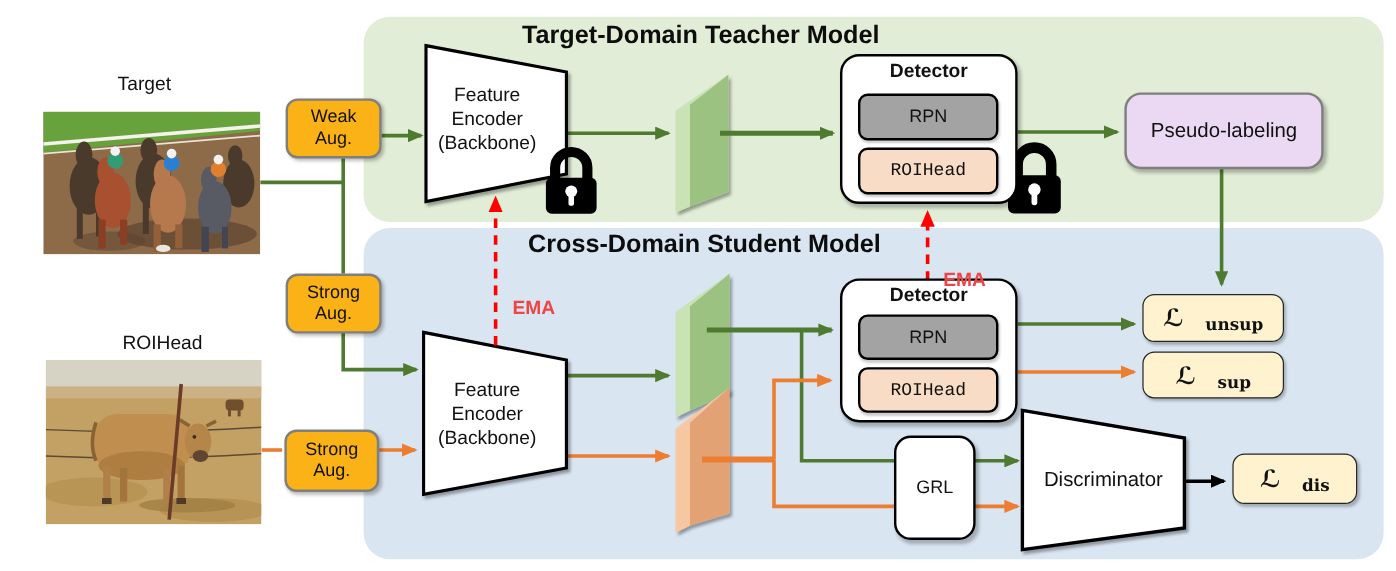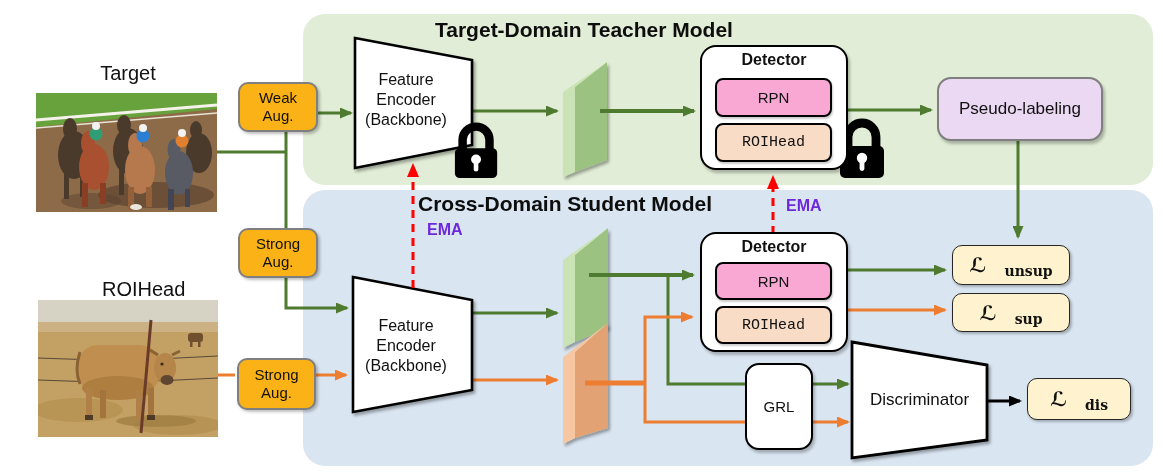--- a/index.html
+++ b/index.html
@@ -3,45 +3,45 @@
 <meta charset="utf-8">
 <style>
   html,body{margin:0;padding:0;background:#fff;}
   .canvas{position:relative;width:1163px;height:476px;background:#ffffff;overflow:hidden;
           font-family:"Liberation Sans","DejaVu Sans",sans-serif;color:#111;padding-left:24px;}
   .panel{position:absolute;border-radius:22px;}
   .panel-green{left:303px;top:14px;width:850px;height:171px;background:#E1EDD6;}
   .panel-blue{left:303px;top:190px;width:850px;height:276px;background:#D9E5F1;}
   .layer{position:absolute;left:0;top:0;z-index:1;}
   .sec-title{position:absolute;z-index:2;font-weight:bold;font-size:21px;color:#0d0d0d;white-space:nowrap;}
-  .lbl{position:absolute;z-index:2;font-size:20px;text-align:center;}
+  .lbl{position:absolute;z-index:2;font-size:16px;text-align:left;}
   .amber-box{position:absolute;z-index:2;background:#FAB216;border:2.5px solid #7F7F7F;border-radius:10px;
              box-sizing:border-box;display:flex;align-items:center;justify-content:center;text-align:center;
              font-size:15px;line-height:1.18;white-space:pre-line;box-shadow:2px 2px 3px rgba(0,0,0,.25);}
   .white-round{position:absolute;z-index:2;background:#fff;border:2.8px solid #000;border-radius:16px;
                box-sizing:border-box;box-shadow:2px 3px 3px rgba(0,0,0,.25);}
   .det-title{position:absolute;left:0;right:0;top:4px;text-align:center;font-size:16px;font-weight:bold;}
   .chip{position:absolute;border:2.2px solid #000;border-radius:8px;box-sizing:border-box;
         display:flex;align-items:center;justify-content:center;font-size:15px;box-shadow:1px 2px 2px rgba(0,0,0,.2);}
-  .chip-rpn{background:#f9a8d4;}
+  .chip-rpn{background:#a3a3a3;}
   .chip-roi{background:#F8DCC6;font-family:Liberation Mono, monospace;}
   .pseudo-box{position:absolute;z-index:2;background:#EBD8F2;border:2.5px solid #7F7F7F;border-radius:14px;
               box-sizing:border-box;display:flex;align-items:center;justify-content:center;font-size:17px;
               box-shadow:2px 3px 3px rgba(0,0,0,.25);}
   .grl-box{position:absolute;z-index:2;background:#fff;border:2.8px solid #000;border-radius:14px;
            box-sizing:border-box;display:flex;align-items:center;justify-content:center;font-size:15px;
            box-shadow:2px 3px 3px rgba(0,0,0,.25);}
   .loss-box{position:absolute;z-index:2;background:#FEF3CE;border:1.8px solid #262626;border-radius:10px;
             box-sizing:border-box;display:flex;align-items:center;justify-content:center;
             box-shadow:1.5px 2px 2.5px rgba(0,0,0,.25);}
   .mcal{font-family:"DejaVu Serif","DejaVu Sans",serif;font-style:italic;font-size:20px;font-weight:bold;}
   .msub{font-family:"DejaVu Serif","DejaVu Sans",serif;font-weight:bold;font-size:14px;
         transform:translateY(6px);margin-left:18px;}
   .enc-label{position:absolute;z-index:2;font-size:16px;line-height:1.26;text-align:center;white-space:pre-line;}
-  .ema{position:absolute;z-index:2;font-weight:bold;font-size:16px;color:#6d28d9;white-space:nowrap;}
+  .ema{position:absolute;z-index:2;font-weight:bold;font-size:16px;color:#ef4444;white-space:nowrap;margin-top:28px;}
   .img-wrap{position:absolute;z-index:2;overflow:hidden;}
   .disc-label{position:absolute;z-index:2;font-size:17px;text-align:center;}
 </style>
 </head>
 <body>
 
 <div class="canvas">
 
   <div class="panel panel-green"></div>
   <div class="panel panel-blue"></div>
@@ -131,21 +131,21 @@
       <rect x="10.8" y="21" width="2.4" height="5.5" rx="1.2" fill="#fff"></rect>
     </g>
 
     <g stroke="#FF0000" stroke-width="3" stroke-dasharray="8 6" fill="none">
       <path d="M413,288 V166" marker-end="url(#ar)"></path>
       <path d="M773,234 V178" marker-end="url(#ar)"></path>
     </g>
   </svg>
 
   <div class="sec-title" style="left:435px;top:18px;">Target-Domain Teacher Model</div>
-  <div class="sec-title" style="left:418px;top:192px;">Cross-Domain Student Model</div>
+  <div class="sec-title" style="left:440px;top:192px;">Cross-Domain Student Model</div>
 
   <div class="lbl" style="left:98px;top:62px;width:60px;">Target</div>
   <div class="img-wrap" style="left:36px;top:93px;width:181px;height:119px;">
     <svg width="181" height="119" viewBox="0 0 181 119">
       <rect width="181" height="119" fill="#8D6B48"></rect>
       <polygon points="0,0 181,0 181,16 0,34" fill="#67A23C"></polygon>
       <line x1="0" y1="27" x2="181" y2="12" stroke="#F4F2EA" stroke-width="3"></line>
       <line x1="0" y1="35" x2="181" y2="20" stroke="#E8E4D6" stroke-width="1.5"></line>
       <ellipse cx="120" cy="102" rx="58" ry="13" fill="#5C4330" opacity="0.7"></ellipse>
       <ellipse cx="55" cy="108" rx="30" ry="8" fill="#5C4330" opacity="0.5"></ellipse>

